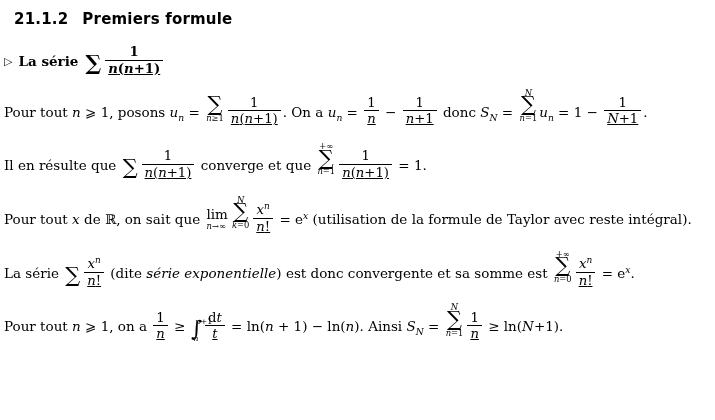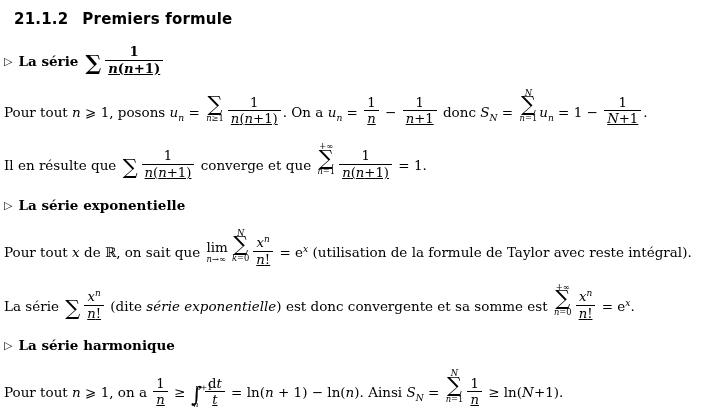--- a/index.html
+++ b/index.html
@@ -162,38 +162,32 @@
       <span>Pour tout</span> <span class="mi">n</span> <span>⩾ 1, posons</span> <span class="mi">u</span><sub class="s">n</sub> = <span class="sum"><span class="big">∑</span><span class="lim-bot"><span class="mi">n</span>≥1</span></span><span class="frac"><span class="num mr">1</span><span class="den"><span class="mi">n</span>(<span class="mi">n</span>+1)</span></span><span>. On a</span> <span class="mi">u</span><sub class="s">n</sub> = <span class="frac"><span class="num mr">1</span><span class="den mi">n</span></span> − <span class="frac"><span class="num mr">1</span><span class="den"><span class="mi">n</span>+1</span></span> <span>donc</span> <span class="mi">S</span><sub class="s">N</sub> = <span class="sum"><span class="lim-top"><span class="mi">N</span></span><span class="big">∑</span><span class="lim-bot"><span class="mi">n</span>=1</span></span><span class="mi">u</span><sub class="s">n</sub> = 1 − <span class="frac"><span class="num mr">1</span><span class="den"><span class="mi">N</span>+1</span></span><span>.</span>
     </div>
 
     <div class="para tall">
       <span>Il en résulte que</span> <span class="sum"><span class="big">∑</span></span><span class="frac"><span class="num mr">1</span><span class="den"><span class="mi">n</span>(<span class="mi">n</span>+1)</span></span> <span>converge et que</span> <span class="sum"><span class="lim-top">+∞</span><span class="big">∑</span><span class="lim-bot"><span class="mi">n</span>=1</span></span><span class="frac"><span class="num mr">1</span><span class="den"><span class="mi">n</span>(<span class="mi">n</span>+1)</span></span> <span>= 1.</span>
     </div>
   </div>
 
   <div class="block">
 
-    <div class="heading">
-      <span class="tri">▷</span><span class="hw">La série exponentielle</span>
-    </div>
 
     <div class="para tall">
       <span>Pour tout</span> <span class="mi">x</span> <span>de ℝ, on sait que</span> <span class="lim"><span class="op">lim</span><span class="und"><span class="mi">n</span>→∞</span></span><span class="sum"><span class="lim-top"><span class="mi">N</span></span><span class="big">∑</span><span class="lim-bot"><span class="mi">k</span>=0</span></span><span class="frac"><span class="num"><span class="mi">x</span><sup class="s">n</sup></span><span class="den"><span class="mi">n</span>!</span></span> = e<sup class="s">x</sup> <span>(utilisation de la formule de Taylor avec reste intégral).</span>
     </div>
 
     <div class="para tall">
       <span>La série</span> <span class="sum"><span class="big">∑</span></span><span class="frac"><span class="num"><span class="mi">x</span><sup class="s">n</sup></span><span class="den"><span class="mi">n</span>!</span></span> <span>(dite</span> <span class="it">série exponentielle</span><span>) est donc convergente et sa somme est</span> <span class="sum"><span class="lim-top">+∞</span><span class="big">∑</span><span class="lim-bot"><span class="mi">n</span>=0</span></span><span class="frac"><span class="num"><span class="mi">x</span><sup class="s">n</sup></span><span class="den"><span class="mi">n</span>!</span></span> <span>= e</span><sup class="s">x</sup><span>.</span>
     </div>
   </div>
 
   <div class="block">
 
-    <div class="heading">
-      <span class="tri">▷</span><span class="hw">La série harmonique</span>
-    </div>
 
     <div class="para tall">
       <span>Pour tout</span> <span class="mi">n</span> <span>⩾ 1, on a</span> <span class="frac"><span class="num mr">1</span><span class="den mi">n</span></span> ≥ <span class="intg"><span class="sgn">∫</span><span class="top"><span class="mi">n</span>+1</span><span class="bot"><span class="mi">n</span></span></span><span class="frac"><span class="num"><span class="mr">d</span><span class="mi">t</span></span><span class="den mi">t</span></span> = ln(<span class="mi">n</span> + 1) − ln(<span class="mi">n</span>)<span>. Ainsi</span> <span class="mi">S</span><sub class="s">N</sub> = <span class="sum"><span class="lim-top"><span class="mi">N</span></span><span class="big">∑</span><span class="lim-bot"><span class="mi">n</span>=1</span></span><span class="frac"><span class="num mr">1</span><span class="den mi">n</span></span> ≥ ln(<span class="mi">N</span>+1)<span>.</span>
     </div>
 
   </div>
 
 </div>
 
 </body></html>

